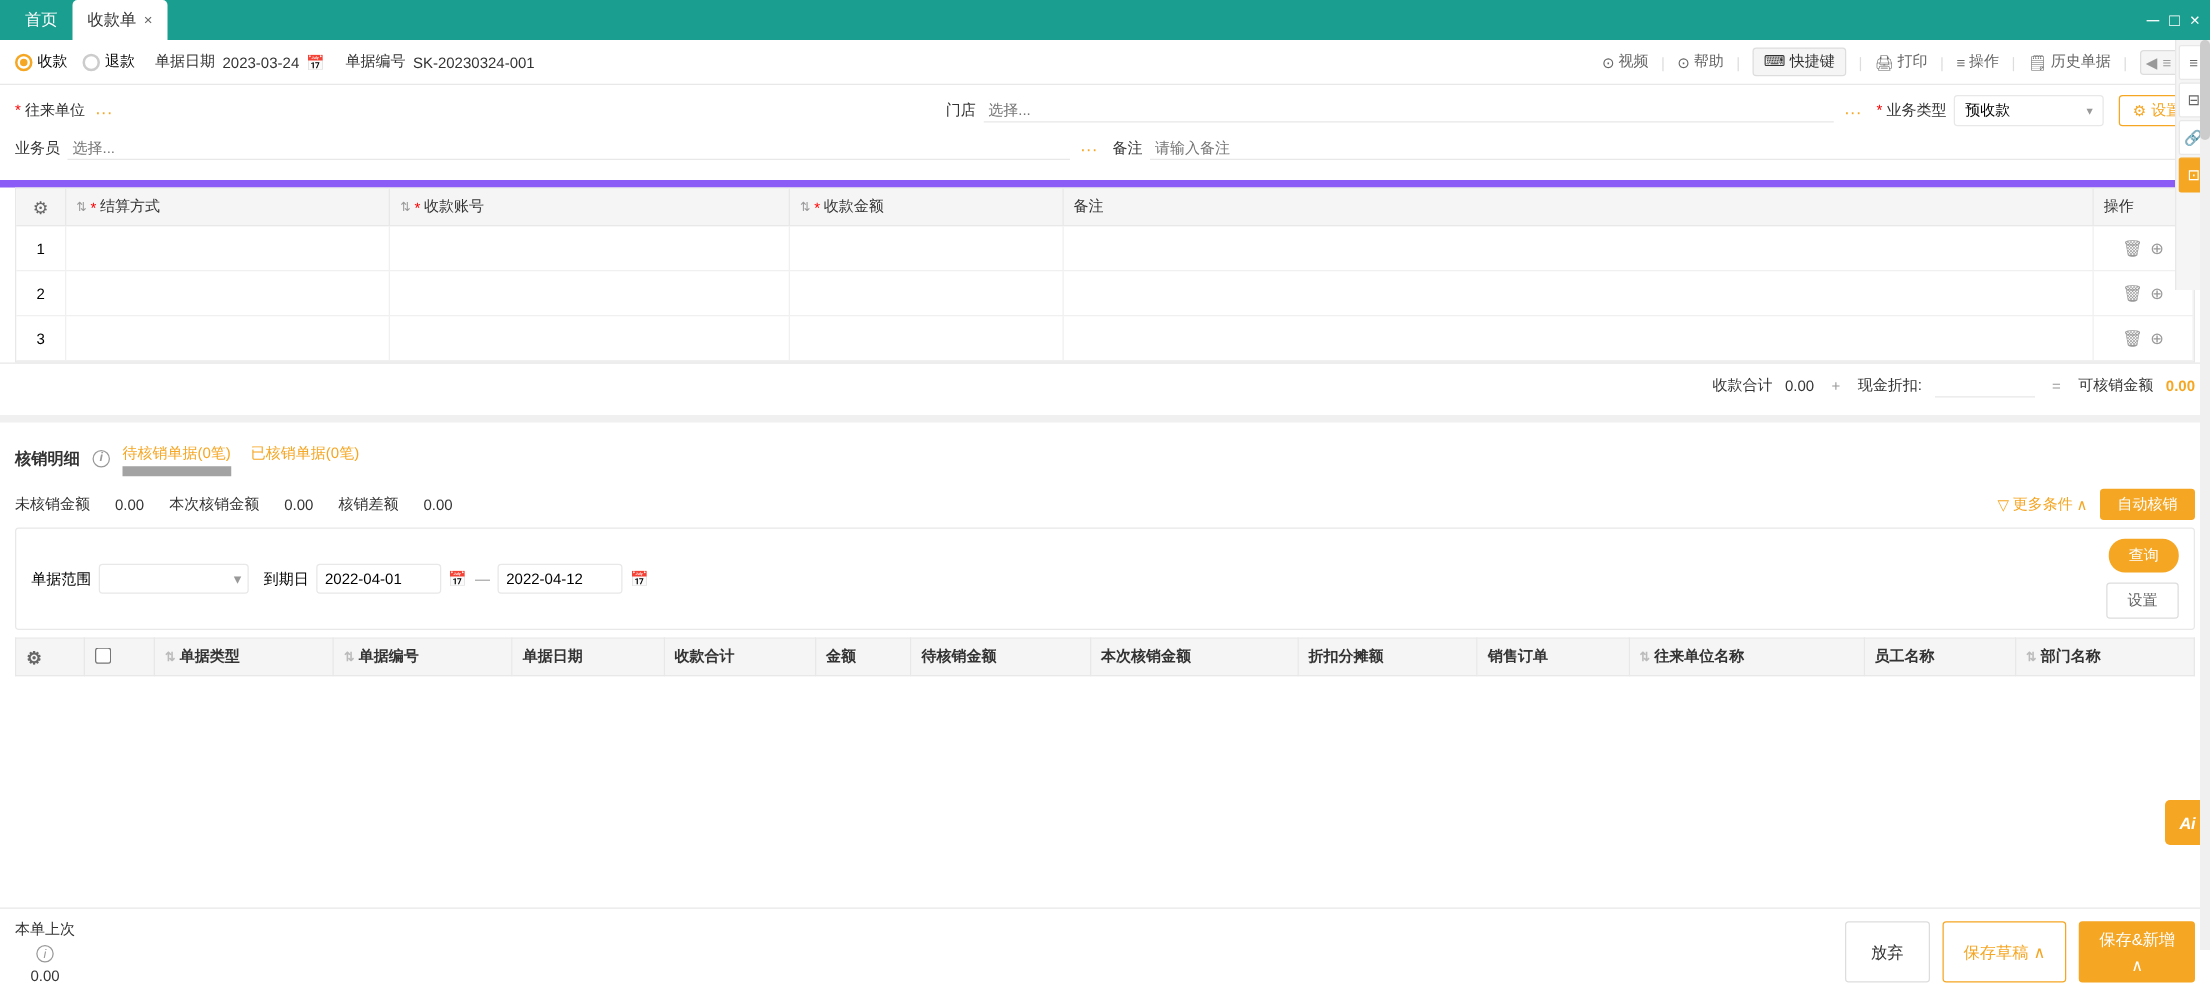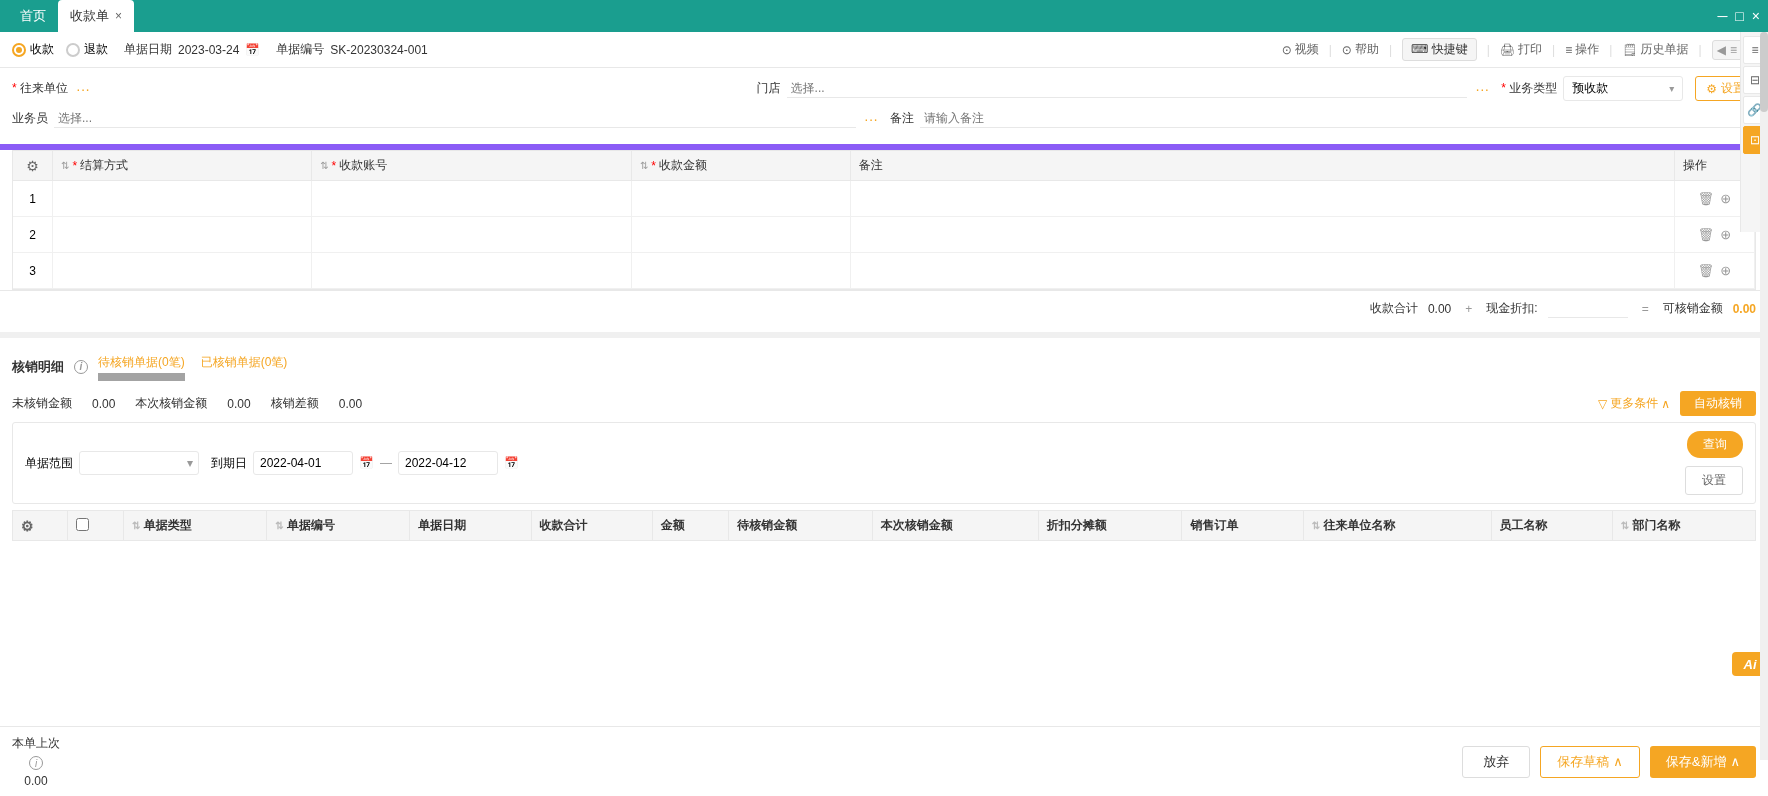--- a/index.html
+++ b/index.html
@@ -472,20 +472,21 @@
       background: #f5a623;
       border: none;
       color: #fff;
       padding: 6px 16px;
       border-radius: 3px;
       cursor: pointer;
       font-size: 13px;
       display: flex;
       align-items: center;
       gap: 4px;
+      flex-direction: column;
     }
 
     
     .right-panel {
       position: fixed;
       right: 0;
       top: 32px;
       width: 28px;
       height: 200px;
       display: flex;
@@ -518,21 +519,21 @@
     .ai-btn-area {
       position: fixed;
       right: 0;
       bottom: 120px;
       width: 36px;
     }
     .ai-btn {
       background: #f5a623;
       color: #fff;
       width: 36px;
-      height: 24px;
+      height: 36px;
       border-radius: 4px 0 0 4px;
       display: flex;
       align-items: center;
       justify-content: center;
       cursor: pointer;
       font-size: 13px;
       font-style: italic;
       font-weight: bold;
     }
 

